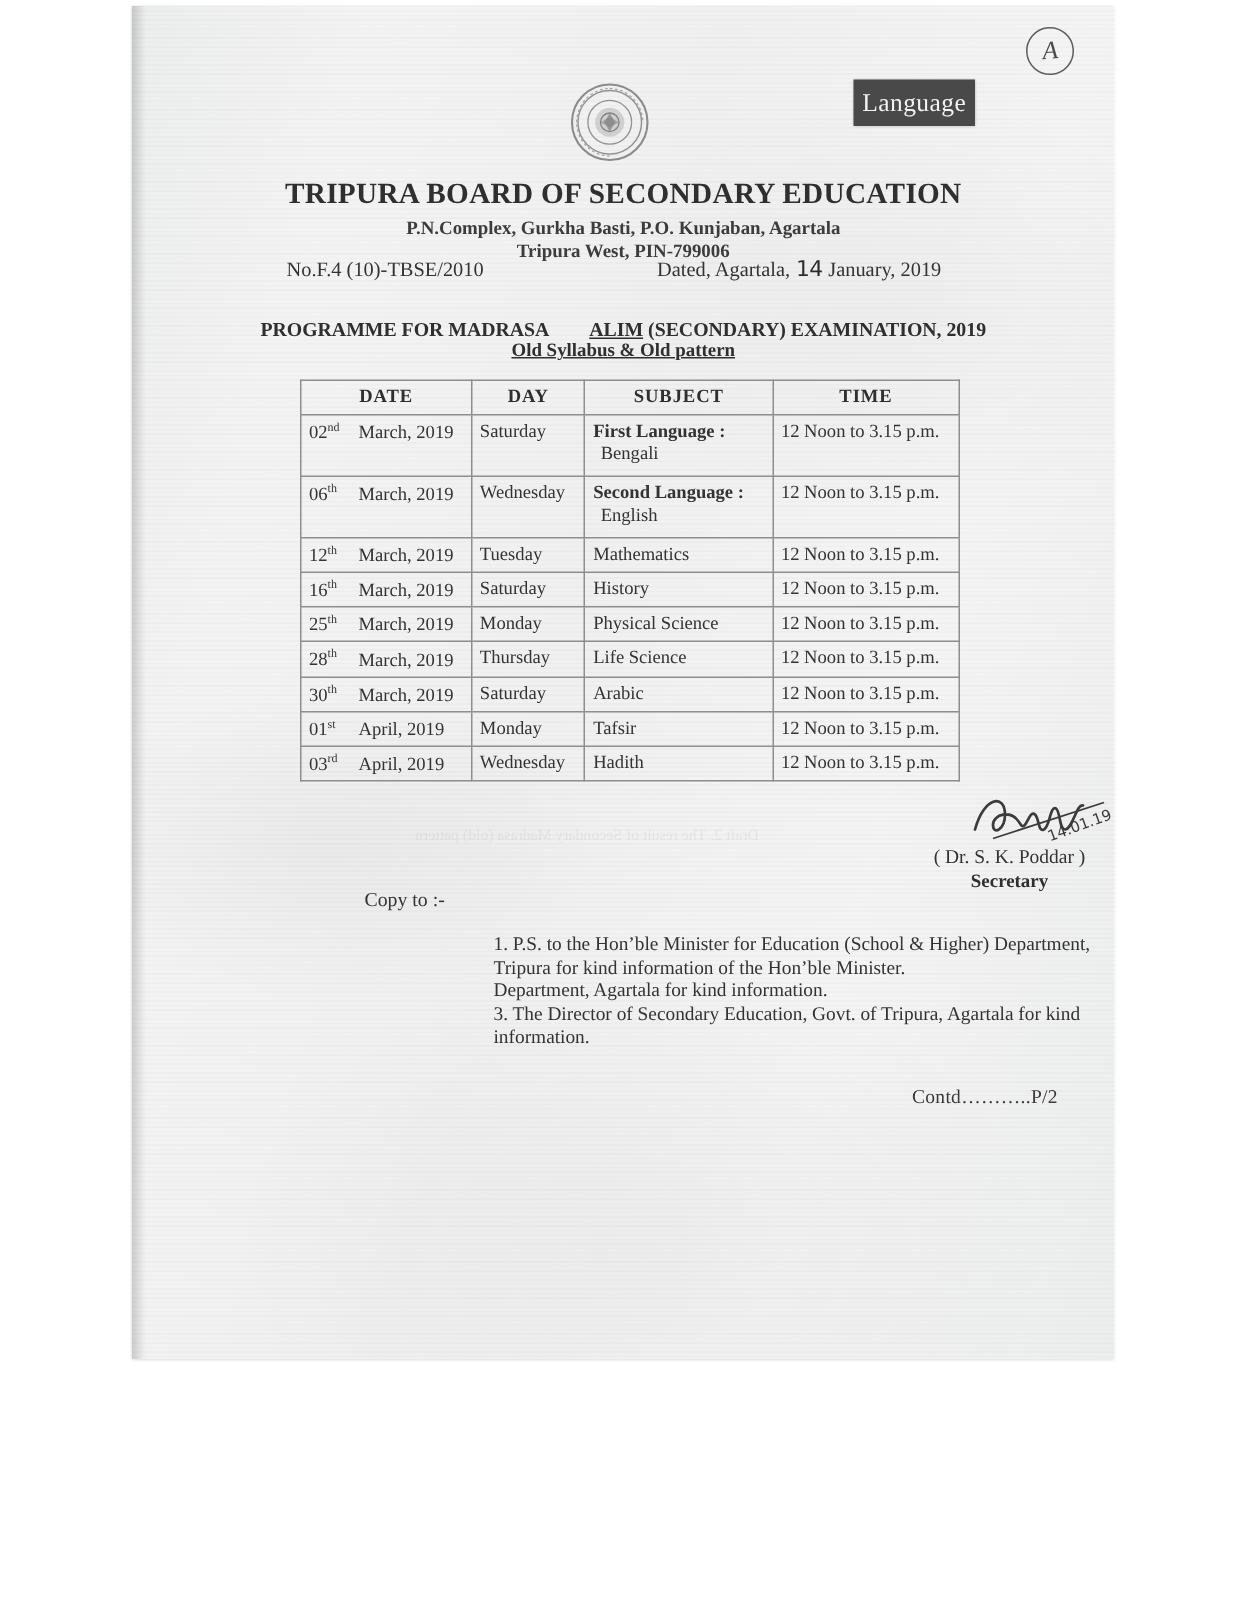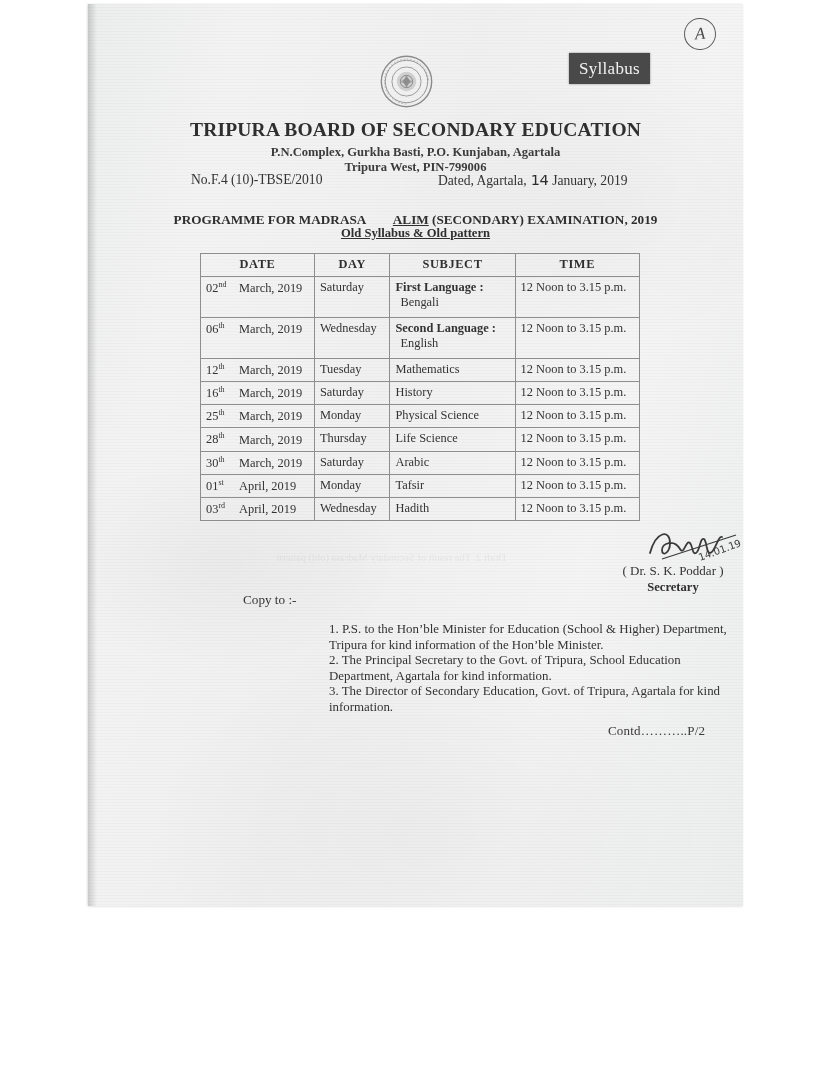--- a/index.html
+++ b/index.html
@@ -288,21 +288,21 @@
   }
 </style>
 </head>
 <body>
 
 <div id="scan-sheet">
   <div class="sheet-inner">
 
     <div id="circled-a">A</div>
 
-    <div id="revised-stamp">Syllabus</div>
+    <div id="revised-stamp">Language</div>
 
     <div id="board-emblem">
       <svg viewBox="0 0 60 60" width="53" height="53" aria-hidden="true">
         <circle cx="30" cy="30" r="28.5" fill="none" stroke="#4f4f4f" stroke-width="1.6"></circle>
         <circle cx="30" cy="30" r="24" fill="none" stroke="#5a5a5a" stroke-width="1.1"></circle>
         <circle cx="30" cy="30" r="16.5" fill="none" stroke="#5a5a5a" stroke-width="1"></circle>
         <circle cx="30" cy="30" r="11" fill="#7d7d7d" opacity="0.45"></circle>
         <circle cx="30" cy="30" r="7" fill="none" stroke="#3f3f3f" stroke-width="1"></circle>
         <path d="M30 23 L34 30 L30 37 L26 30 Z" fill="#434343" opacity="0.75"></path>
         <path d="M23 30 L30 26 L37 30 L30 34 Z" fill="#434343" opacity="0.55"></path>
@@ -413,21 +413,20 @@
       </svg>
     </div>
     <div class="sign-name">( Dr. S. K. Poddar )</div>
     <div class="sign-desig">Secretary</div>
 
     <div class="copy-label">Copy  to :-</div>
     <div id="copy-list">
 
     <div>1. P.S. to the Hon’ble Minister for Education (School &amp; Higher) Department,</div>
         <div>Tripura for kind information of the Hon’ble Minister.</div>
-        <div>2. The Principal Secretary to the Govt. of Tripura, School Education</div>
         <div>Department, Agartala for kind information.</div>
         <div>3. The Director of Secondary Education, Govt. of Tripura, Agartala for kind</div>
         <div>information.</div>
       </div>
 
     <div class="contd">Contd………..P/2</div>
 
     <div class="bleed">
       Draft  2. The result of Secondary Madrasa (old) pattern
     </div>

